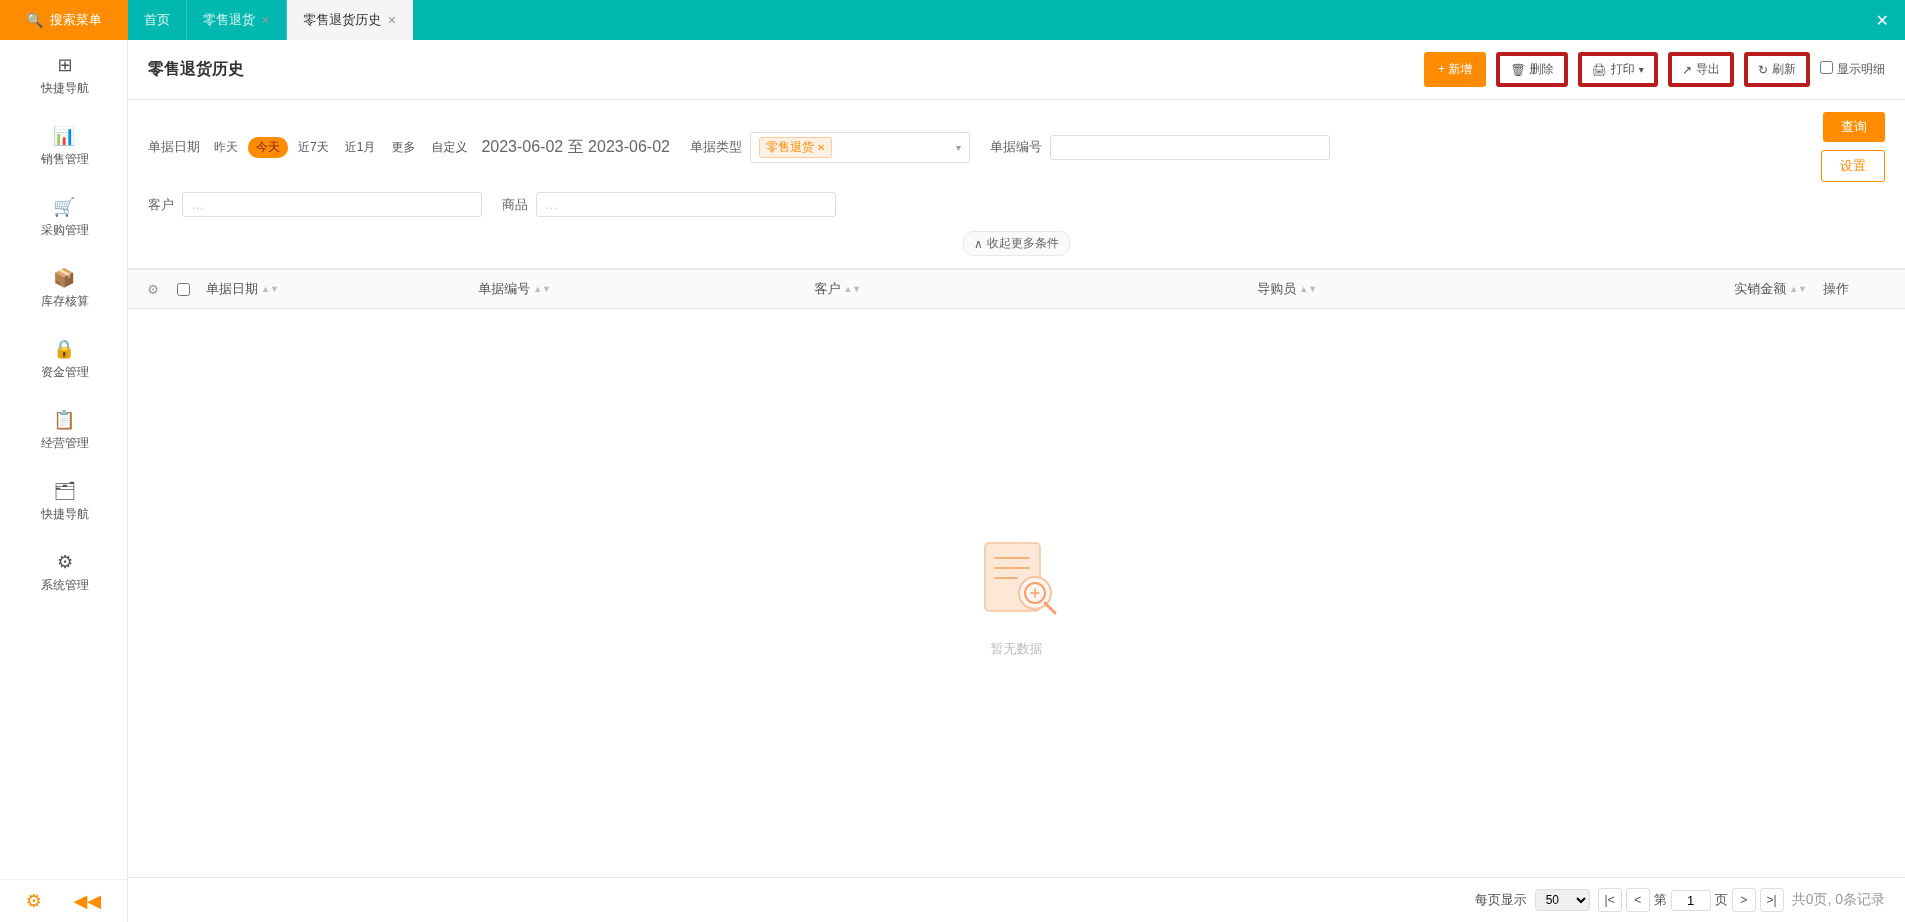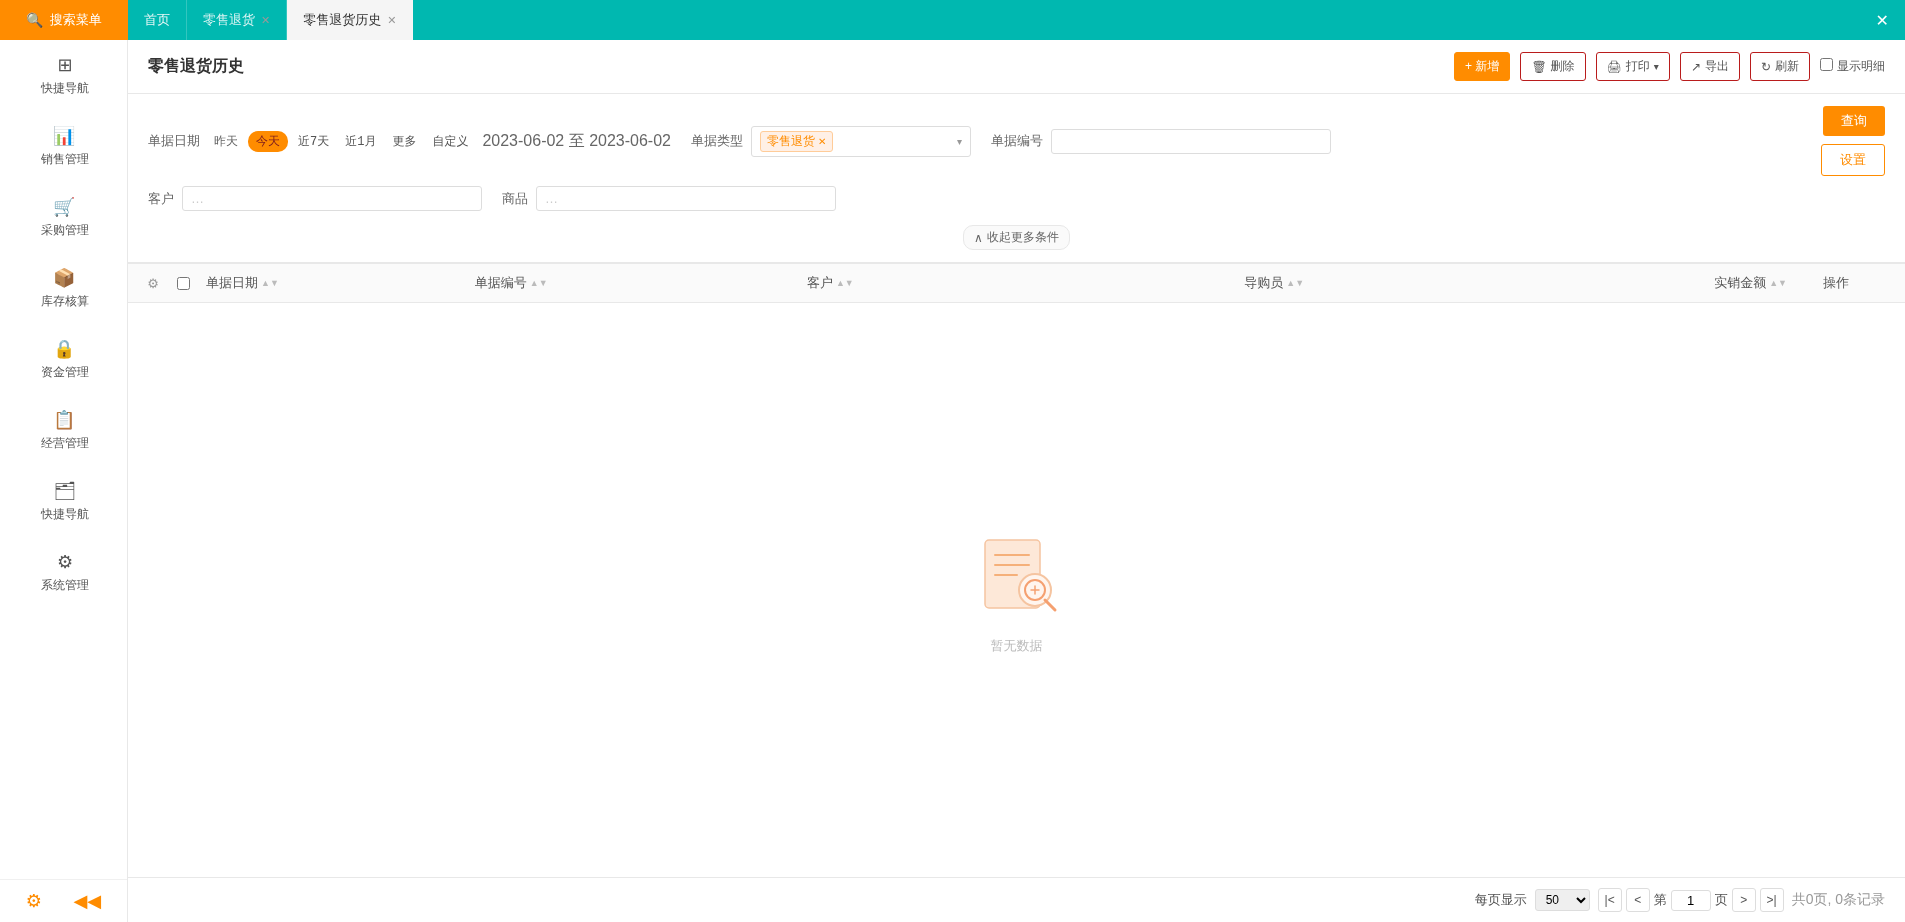--- a/index.html
+++ b/index.html
@@ -27,30 +27,30 @@
     .sidebar-bottom { margin-top: auto; display: flex; align-items: center; justify-content: space-around; padding: 10px; border-top: 1px solid #f0f0f0; }
     .sidebar-bottom-icon { font-size: 18px; color: #ff8c00; cursor: pointer; }
 
     
     .content-area { flex: 1; display: flex; flex-direction: column; overflow: hidden; background: #f5f5f5; }
 
     
     .page-header { background: #fff; padding: 12px 20px; display: flex; align-items: center; justify-content: space-between; border-bottom: 1px solid #e8e8e8; flex-shrink: 0; }
     .page-title { font-size: 16px; font-weight: bold; color: #333; }
     .header-actions { display: flex; align-items: center; gap: 10px; }
-    .action-btn { display: flex; align-items: center; gap: 4px; padding: 5px 10px; border: 1px solid #b91c1c; background: #fff; border-radius: 3px; cursor: pointer; font-size: 12px; color: #555; }
+    .action-btn { display: flex; align-items: center; gap: 4px; padding: 5px 10px; border: 4px solid #b91c1c; background: #fff; border-radius: 3px; cursor: pointer; font-size: 12px; color: #555; }
     .display-detail { display: flex; align-items: flex-start; gap: 4px; font-size: 12px; color: #555; }
     .display-detail input[type=checkbox] { cursor: pointer; }
 
     
     .filter-area { background: #fff; padding: 12px 20px; border-bottom: 1px solid #e8e8e8; flex-shrink: 0; }
     .filter-row { display: flex; align-items: center; gap: 20px; margin-bottom: 10px; flex-wrap: wrap; }
     .filter-item { display: flex; align-items: center; gap: 8px; }
     .filter-label { color: #666; font-size: 13px; white-space: nowrap; }
-    .date-options { display: flex; align-items: flex-start; gap: 4px; font-family: Liberation Mono, monospace; }
+    .date-options { display: flex; align-items: flex-start; gap: 4px; }
     .date-opt { padding: 2px 6px; font-size: 12px; color: #555; cursor: pointer; border-radius: 2px; }
     .date-opt.active { background: #ff8c00; color: #7f1d1d; border-radius: 10px; padding: 2px 8px; }
     .date-opt.yesterday { color: #666; }
     .date-range { font-size: 16px; color: #666; white-space: nowrap; }
     .filter-select { display: flex; align-items: center; border: 1px solid #ddd; border-radius: 3px; padding: 4px 8px; min-width: 200px; background: #fff; cursor: pointer; gap: 4px; }
     .filter-select .tag { background: #fff0e6; color: #ff8c00; border: 1px solid #ffcc99; border-radius: 3px; padding: 1px 6px; font-size: 12px; display: flex; align-items: center; gap: 3px; }
     .filter-select .tag-close { cursor: pointer; font-size: 10px; }
     .filter-select .chevron { margin-left: auto; color: #999; font-size: 10px; }
     .filter-input { border: 1px solid #ddd; border-radius: 3px; padding: 4px 8px; min-width: 200px; background: #fff; color: #333; outline: none; font-size: 13px; }
     .filter-input::placeholder { color: #ccc; }
@@ -67,21 +67,21 @@
     .table-header { display: flex; align-items: center; background: #fafafa; border-bottom: 1px solid #e8e8e8; border-top: 1px solid #e8e8e8; padding: 0 10px; height: 40px; flex-shrink: 0; }
     .th-settings { width: 30px; display: flex; align-items: center; justify-content: center; color: #999; cursor: pointer; }
     .th-checkbox { width: 30px; display: flex; align-items: center; justify-content: center; }
     .th { display: flex; align-items: center; gap: 3px; padding: 0 8px; color: #555; font-size: 13px; white-space: nowrap; }
     .th-sort { font-size: 9px; color: #bbb; display: flex; flex-direction: column; }
     .th-date { flex: 1.2; }
     .th-num { flex: 1.5; }
     .th-customer { flex: 2; }
     .th-guide { flex: 1.5; }
     .th-amount { flex: 1; text-align: right; justify-content: flex-end; }
-    .th-op { width: 80px; margin-left: 20px; }
+    .th-op { width: 80px; }
 
     .table-body { flex: 1; display: flex; flex-direction: column; align-items: center; justify-content: center; overflow: auto; }
     .empty-state { display: flex; flex-direction: column; align-items: center; gap: 12px; }
     .empty-icon { width: 100px; height: 100px; }
     .empty-text { color: #bbb; font-size: 13px; }
 
     
     .pagination { display: flex; align-items: center; justify-content: flex-end; padding: 10px 20px; border-top: 1px solid #e8e8e8; background: #fff; gap: 8px; flex-shrink: 0; font-size: 13px; color: #555; }
     .page-size-select { border: 1px solid #ddd; border-radius: 3px; padding: 2px 6px; font-size: 12px; }
     .page-nav { display: flex; align-items: center; gap: 4px; }

